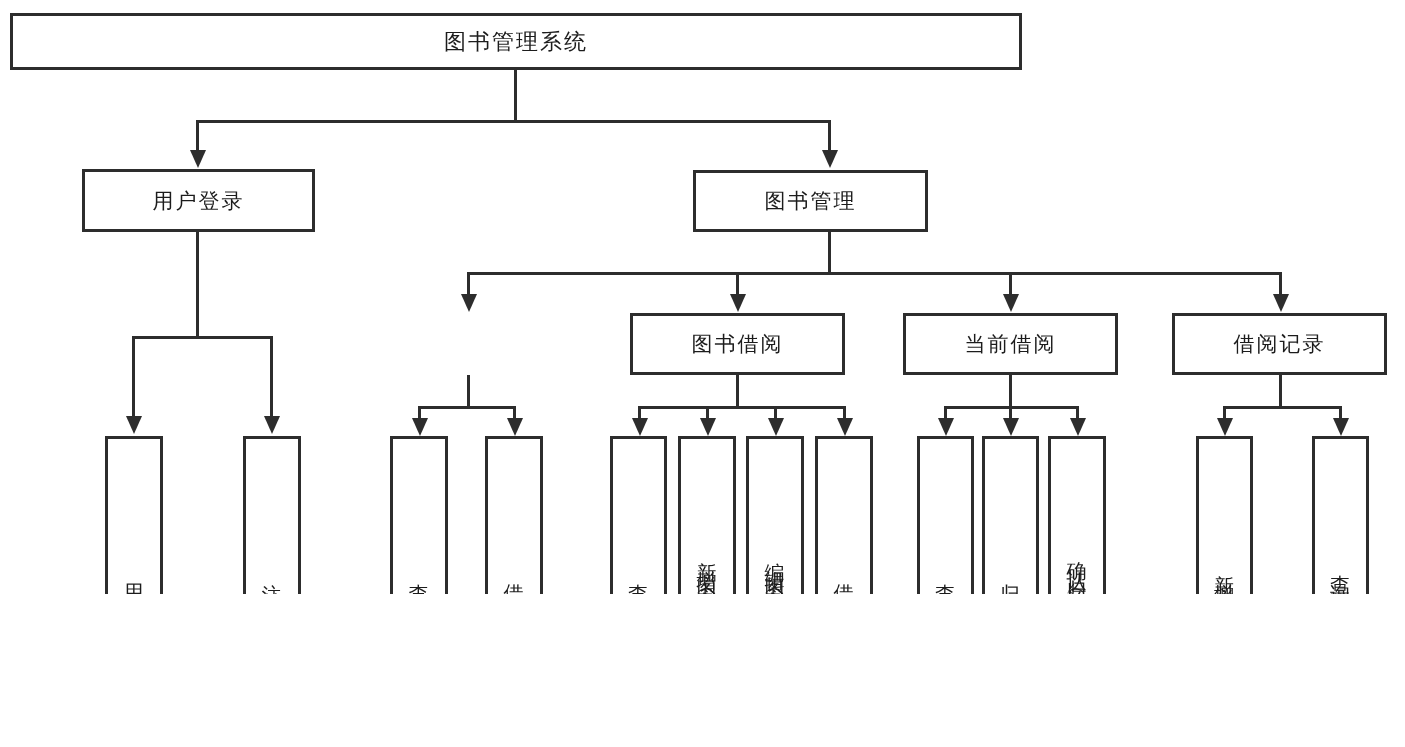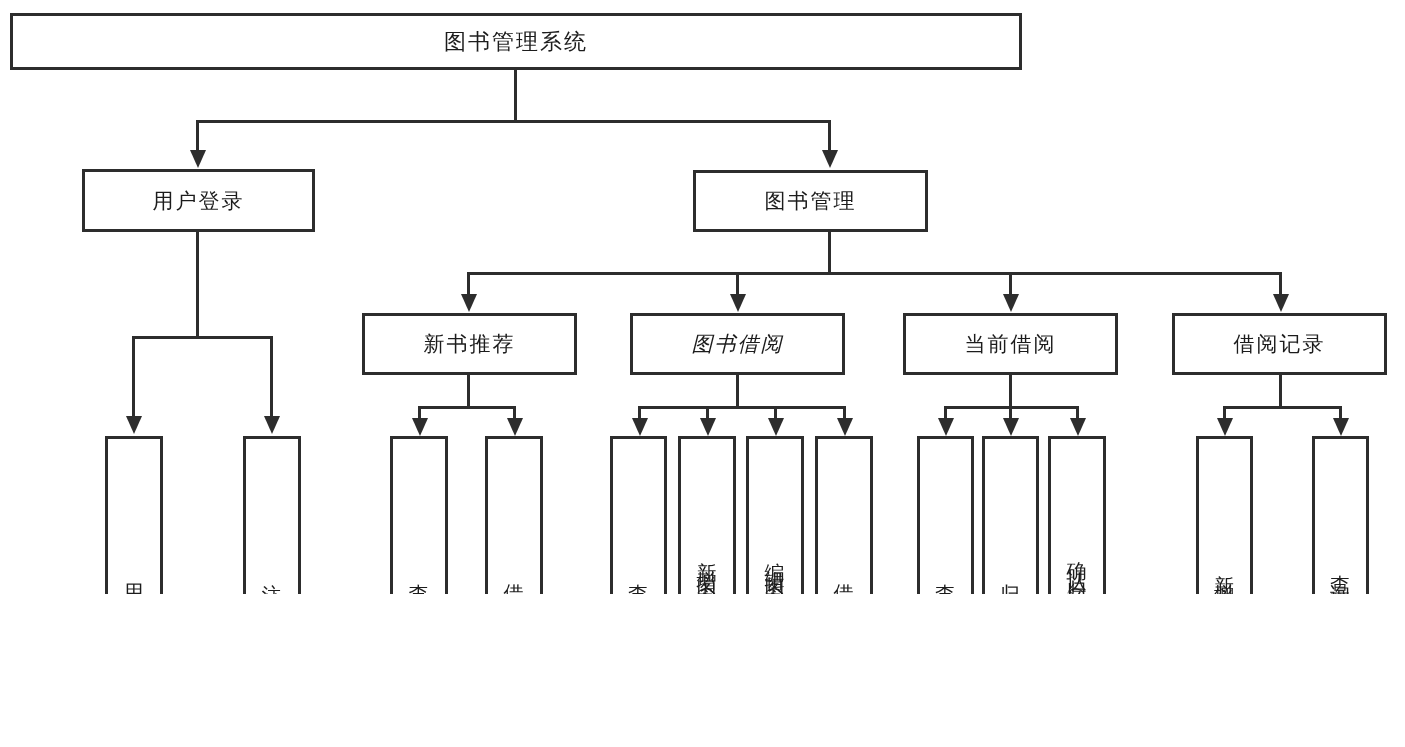--- a/index.html
+++ b/index.html
@@ -83,24 +83,21 @@
   <div class="hline" style="left:467px; top:272px; width:813px;"></div>
   <div class="vline" style="left:467px;  top:272px; height:24px;"></div>
   <div class="arrow" style="left:461px;  top:294px;"></div>
   <div class="vline" style="left:736px;  top:272px; height:24px;"></div>
   <div class="arrow" style="left:730px;  top:294px;"></div>
   <div class="vline" style="left:1009px; top:272px; height:24px;"></div>
   <div class="arrow" style="left:1003px; top:294px;"></div>
   <div class="vline" style="left:1279px; top:272px; height:24px;"></div>
   <div class="arrow" style="left:1273px; top:294px;"></div>
 
-  <div class="box hnode" style="left:362px; top:313px; width:215px; height:62px;">
-    <span>新书推荐</span>
-  </div>
-  <div class="box hnode" style="left:630px; top:313px; width:215px; height:62px;font-style:italic;">
+  <div class="box hnode" style="left:630px; top:313px; width:215px; height:62px;">
     <span>图书借阅</span>
   </div>
   <div class="box hnode" style="left:1172px; top:313px; width:215px; height:62px;">
     <span>借阅记录</span>
   </div>
   <div class="box hnode" style="left:903px; top:313px; width:215px; height:62px;">
     <span>当前借阅</span>
   </div>
 
   <div class="vline" style="left:467px; top:375px; height:31px;"></div>

